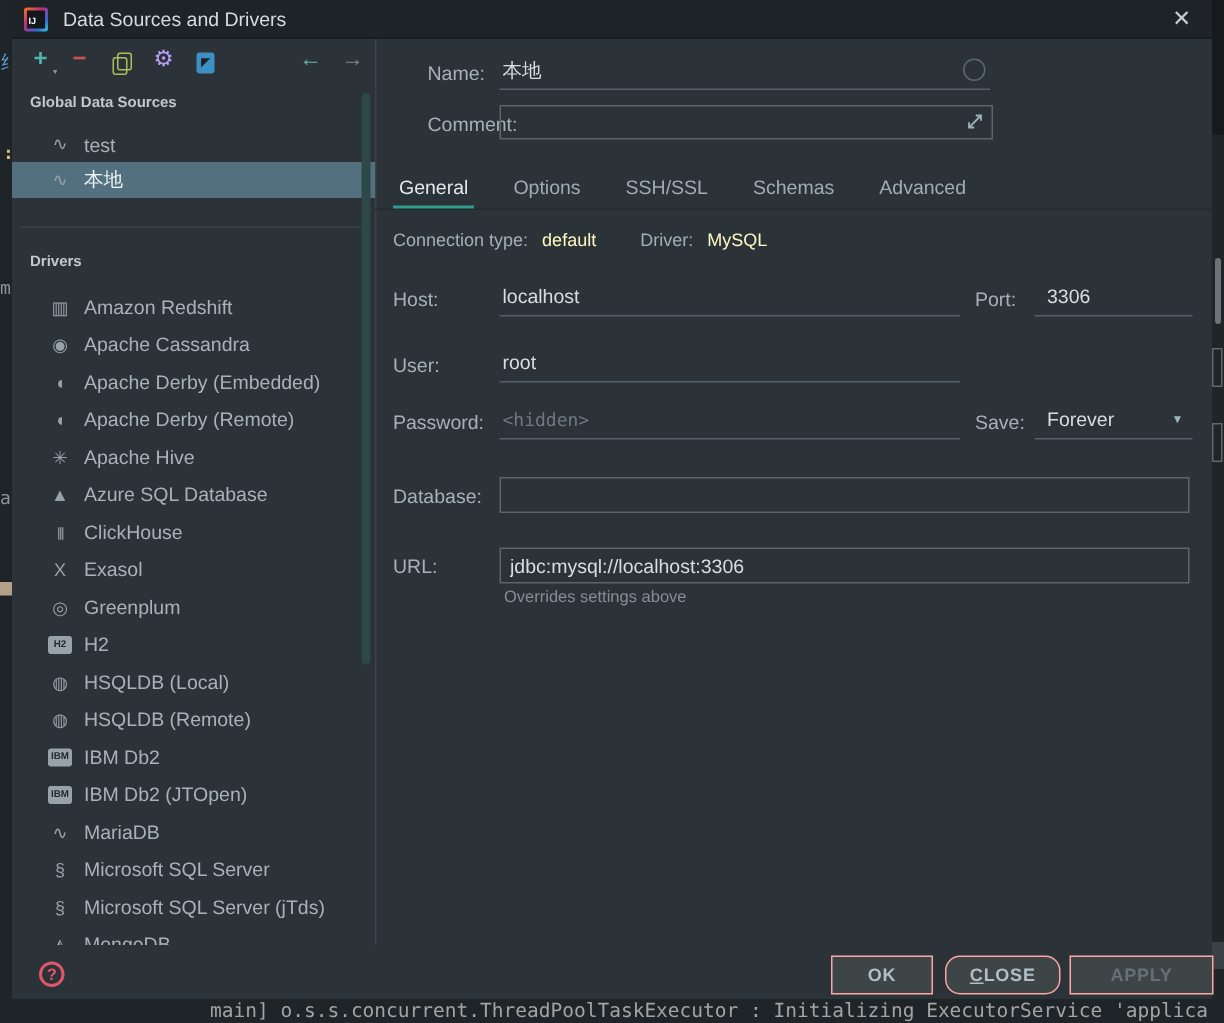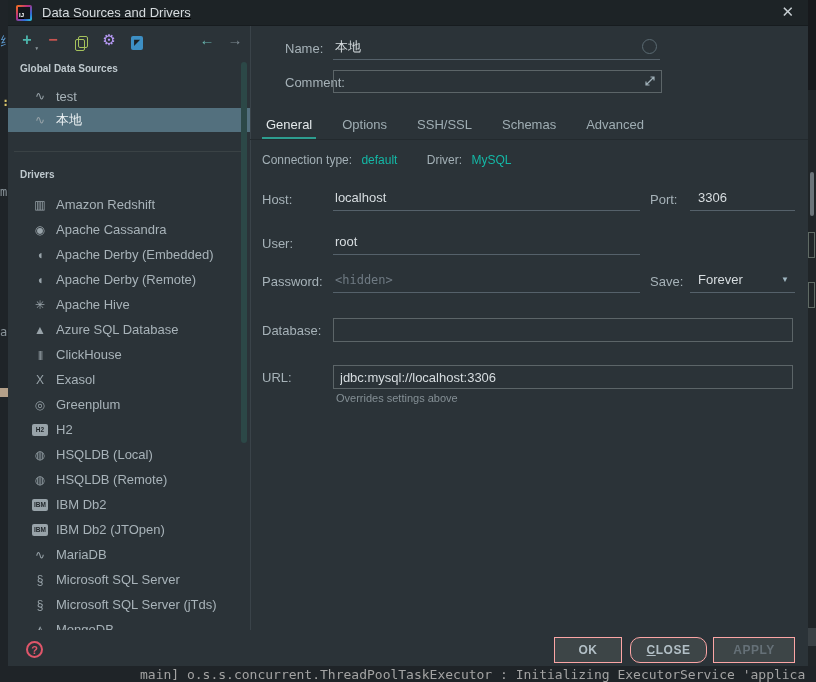--- a/index.html
+++ b/index.html
@@ -29,21 +29,21 @@
   .right-strip .box1, .right-strip .box2 { position:absolute; left:0; width:7px; height:26px; border:1px solid #5f6a64; }
   .right-strip .box1 { top:232px; } .right-strip .box2 { top:282px; }
   .right-strip .btnpeek { position:absolute; left:0; top:628px; width:8px; height:18px; background:#3a4145; }
   .bottom-strip { position:absolute; left:0; top:666px; width:816px; height:16px; background:#1f2428; }
   .console-line { position:absolute; left:140px; top:1px; white-space:nowrap;
     font-family:"DejaVu Sans Mono", monospace; font-size:13px; color:#a3a3a3; }
 
   
   .dialog { position:absolute; left:8px; top:0; width:800px; height:666px; background:#2b3338; }
   .titlebar { position:absolute; left:0; top:0; width:100%; height:26px; background:#1d2326;
-    display:flex; align-items:center; border-bottom:1px solid #171c1f;text-decoration:underline; }
+    display:flex; align-items:center; border-bottom:1px solid #171c1f; }
   .logo { width:16px; height:16px; margin-left:8px; border-radius:2px; flex:none;
     background:linear-gradient(135deg,#f97a12 0%,#b92d82 40%,#2e6cd4 75%,#30d1d8 100%);
     display:flex; align-items:center; justify-content:center; }
   .logo > span { width:12px; height:12px; background:#14171c; color:#fff; font-size:6px; font-weight:bold;
     display:flex; align-items:flex-end; justify-content:flex-start; padding:1px; letter-spacing:0; }
   .title { color:#d6dbde; font-size:13px; margin-left:10px; }
   .close-x { position:absolute; right:14px; top:3px; color:#c7ced2; font-size:15px; cursor:pointer; }
 
   
   .toolbar { position:absolute; left:6px; top:28px; width:236px; height:26px; }
@@ -99,21 +99,21 @@
   .lb-comment { left:35px; top:49px; }
   .in-comment { left:83px; top:44px; width:329px; height:23px; padding:0 20px 0 5px; }
   .expand-ic { position:absolute; left:394px; top:49px; width:12px; height:12px; cursor:pointer; }
   
   .tabs { position:absolute; left:12px; top:86px; height:28px; display:flex; }
   .tab { color:#9fadb3; font-size:13px; padding:5px 4px 7px; margin-right:22px; cursor:pointer; white-space:nowrap; }
   .tab.active { color:#e3e8ea; border-bottom:3px solid #2d9d8f; padding-bottom:4px; }
   .tabs-sep { position:absolute; left:0; top:113px; width:558px; height:1px; background:#232a2e; }
   
   .conn-row { position:absolute; left:12px; top:127px; font-size:12px; color:#a3b0b6; }
-  .conn-row .val { color:#14b8a6; margin-left:6px; }
+  .conn-row .val { color:#fef9c3; margin-left:6px; }
   .conn-row .drv-lb { margin-left:26px; }
   
   .lb-host { left:12px; top:166px; } .in-host { left:83px; top:159px; width:307px; height:26px; padding:0 2px; }
   .lb-port { left:400px; top:166px; } .in-port { left:440px; top:159px; width:105px; height:26px; padding:0 8px; }
   .lb-user { left:12px; top:210px; } .in-user { left:83px; top:203px; width:307px; height:26px; padding:0 2px; }
   .lb-pass { left:12px; top:248px; }
   .in-pass { left:83px; top:241px; width:307px; height:26px; padding:0 2px;
     font-family:"DejaVu Sans Mono", monospace; font-size:12px; color:#6f7a83; }
   .lb-save { left:400px; top:248px; }
   .save-dd { position:absolute; left:440px; top:241px; width:105px; height:26px; border-bottom:1px solid #55616a;
@@ -124,21 +124,21 @@
   .url-hint { position:absolute; left:86px; top:366px; font-size:11px; color:#848f95; }
   .test-btn { position:absolute; left:80px; top:391px; width:146px; height:30px; background:#3a4245; border:none;
     color:#7f96a5; font-size:12px; font-weight:bold; letter-spacing:.5px; cursor:pointer; font-family:"Liberation Sans",sans-serif; }
   .mn { text-decoration:underline; }
 
   
   .footer-btn { position:absolute; height:26px; top:637px; background:#3d4547; border:1px solid #fca5a5;
     color:#b2bfc6; font-size:12px; font-weight:bold; letter-spacing:.5px; cursor:pointer; font-family:"Liberation Sans",sans-serif; }
   .btn-ok    { left:546px; width:68px; }
   .btn-close { left:622px; width:77px;border-radius:10px; }
-  .btn-apply { left:705px; width:82px; color:#657077; cursor:default; }
+  .btn-apply { left:705px; width:96px; color:#657077; cursor:default; }
   .help { position:absolute; left:18px; top:641px; width:17px; height:17px; border:2px solid #e0566a; border-radius:50%;
     color:#e0566a; font-size:11px; font-weight:bold; text-align:center; line-height:14px; cursor:pointer; }
 </style>
 </head>
 <body>
 
 <div class="screen">
 
   <div>
 

